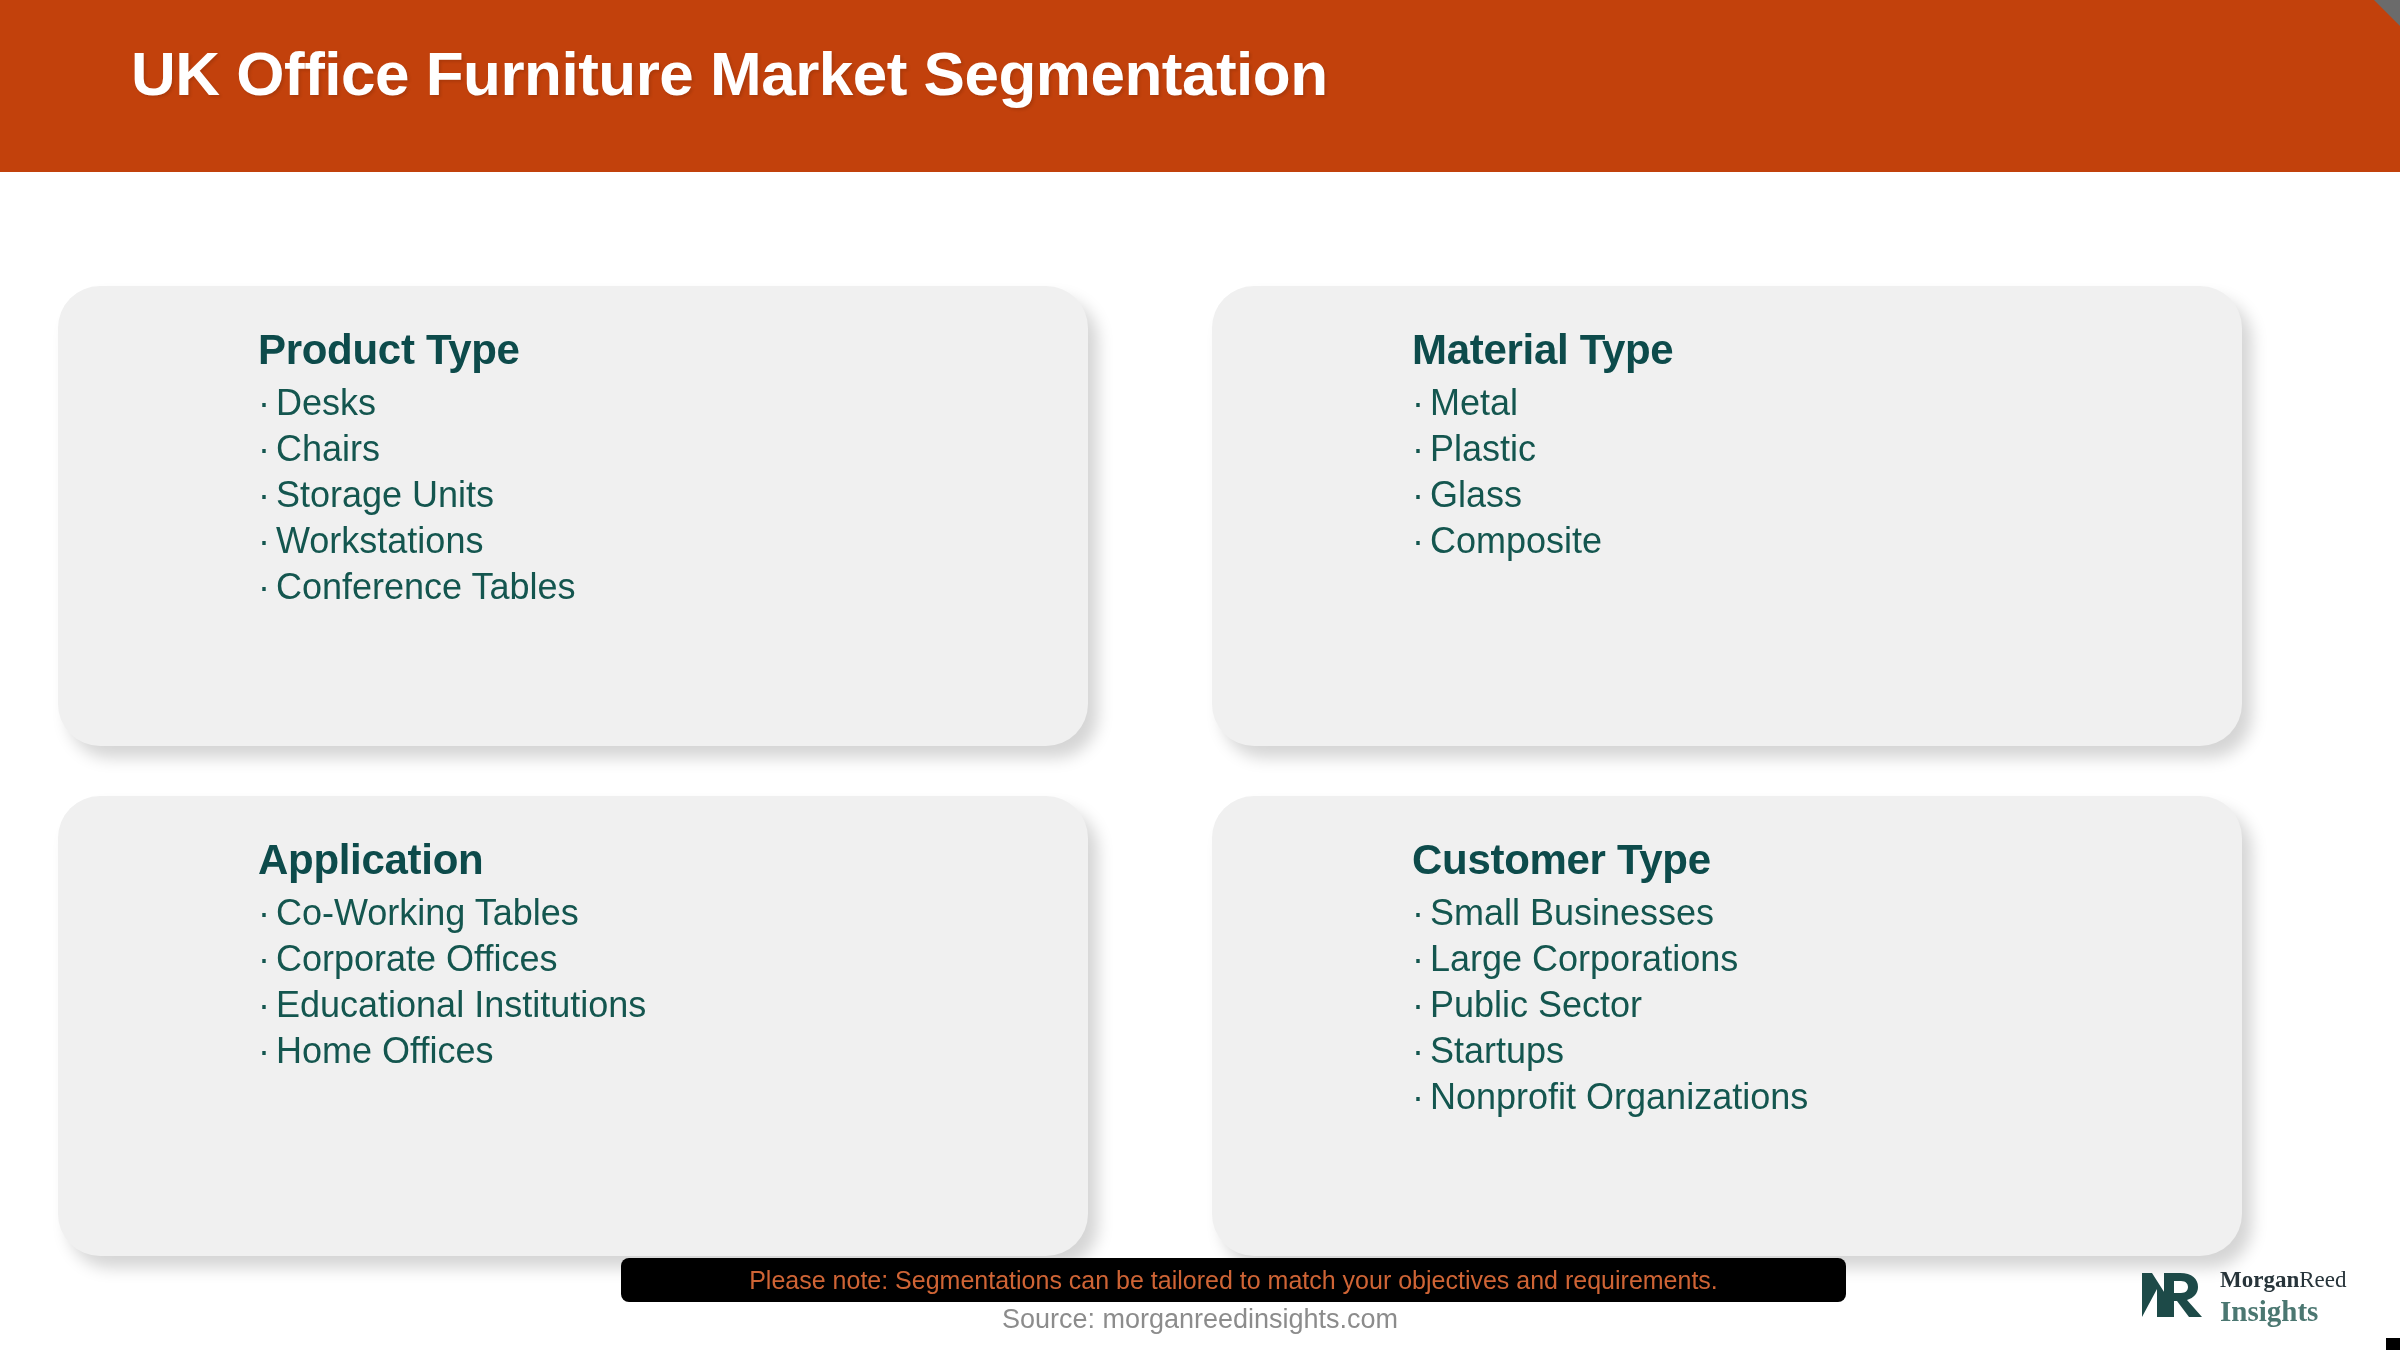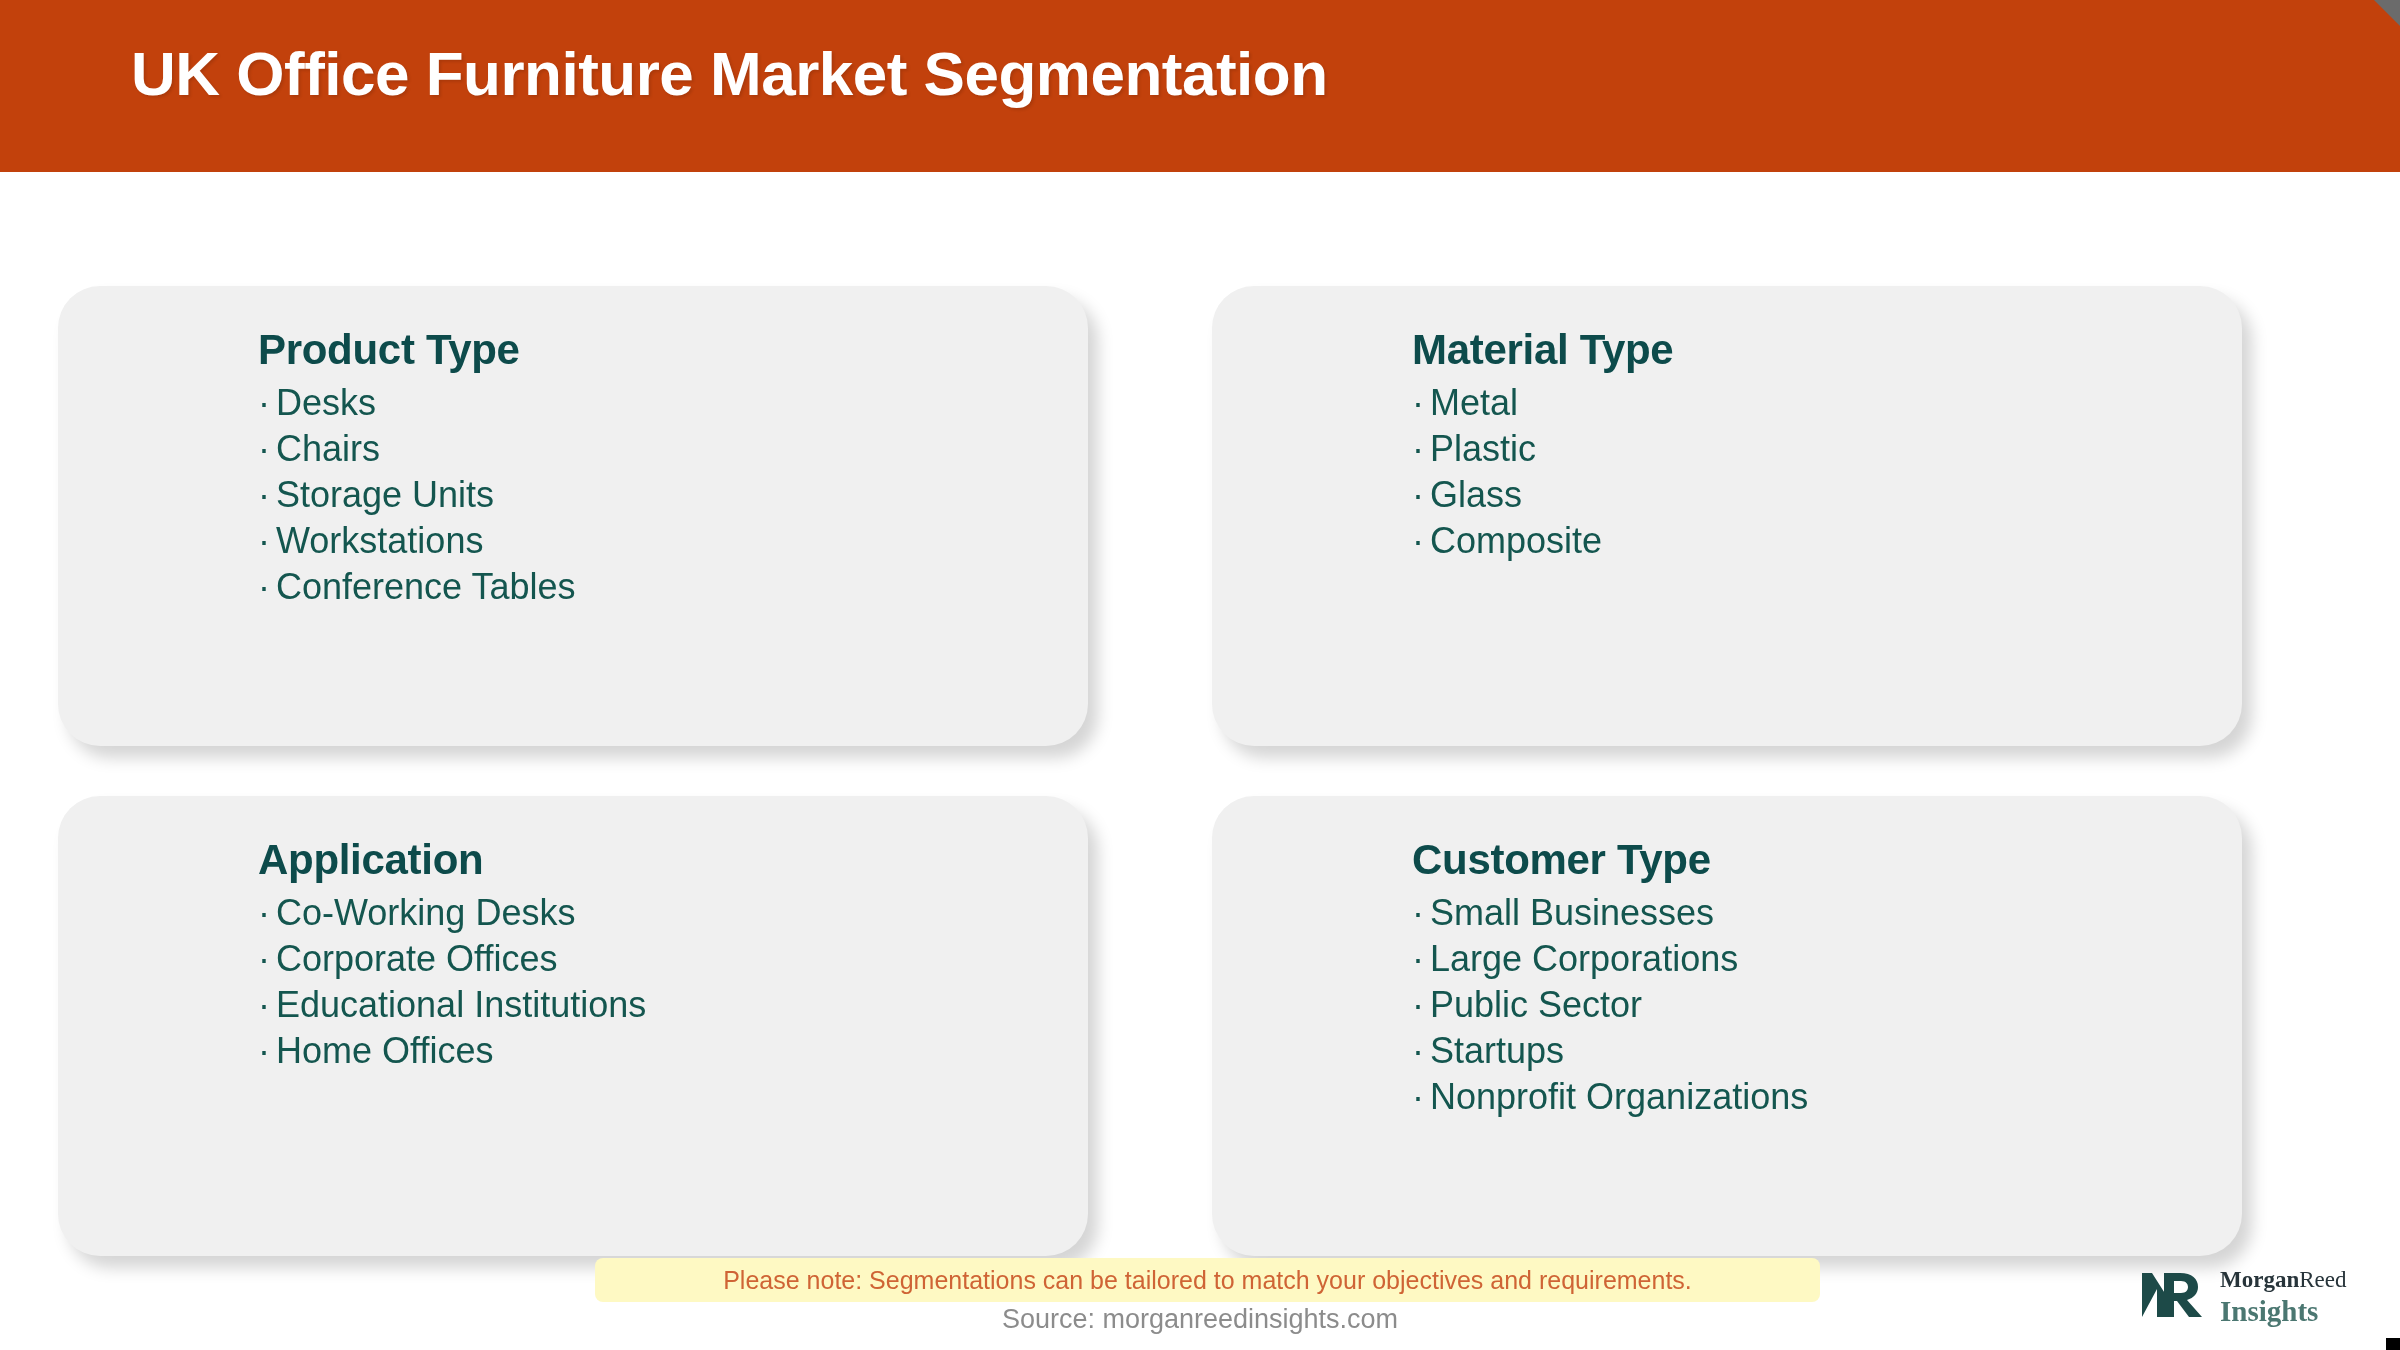--- a/index.html
+++ b/index.html
@@ -101,25 +101,25 @@
   
   .footer {
     position: absolute;
     left: 0;
     top: 1242px;
     width: 2400px;
     height: 108px;
   }
   .note-pill {
     position: absolute;
-    left: 595px;
+    left: 621px;
     top: 16px;
     width: 1225px;
     height: 44px;
-    background: #fef9c3;
+    background: #000000;
     border-radius: 8px;
   }
   .note-text {
     position: absolute;
     left: 0;
     top: 0;
     width: 1225px;
     line-height: 44px;
     text-align: center;
     font-size: 25px;
@@ -216,21 +216,21 @@
         <li><span class="bullet-dot">·</span><span>Glass</span></li>
         <li><span class="bullet-dot">·</span><span>Composite</span></li>
       </ul>
     </div>
   </div>
 
   <div class="card card-2">
     <div class="card-inner">
       <div class="card-title">Application</div>
       <ul class="card-list">
-        <li><span class="bullet-dot">·</span><span>Co-Working Desks</span></li>
+        <li><span class="bullet-dot">·</span><span>Co-Working Tables</span></li>
         <li><span class="bullet-dot">·</span><span>Corporate Offices</span></li>
         <li><span class="bullet-dot">·</span><span>Educational Institutions</span></li>
         <li><span class="bullet-dot">·</span><span>Home Offices</span></li>
       </ul>
     </div>
   </div>
 
   <div class="card card-3">
     <div class="card-inner">
       <div class="card-title">Customer Type</div>

